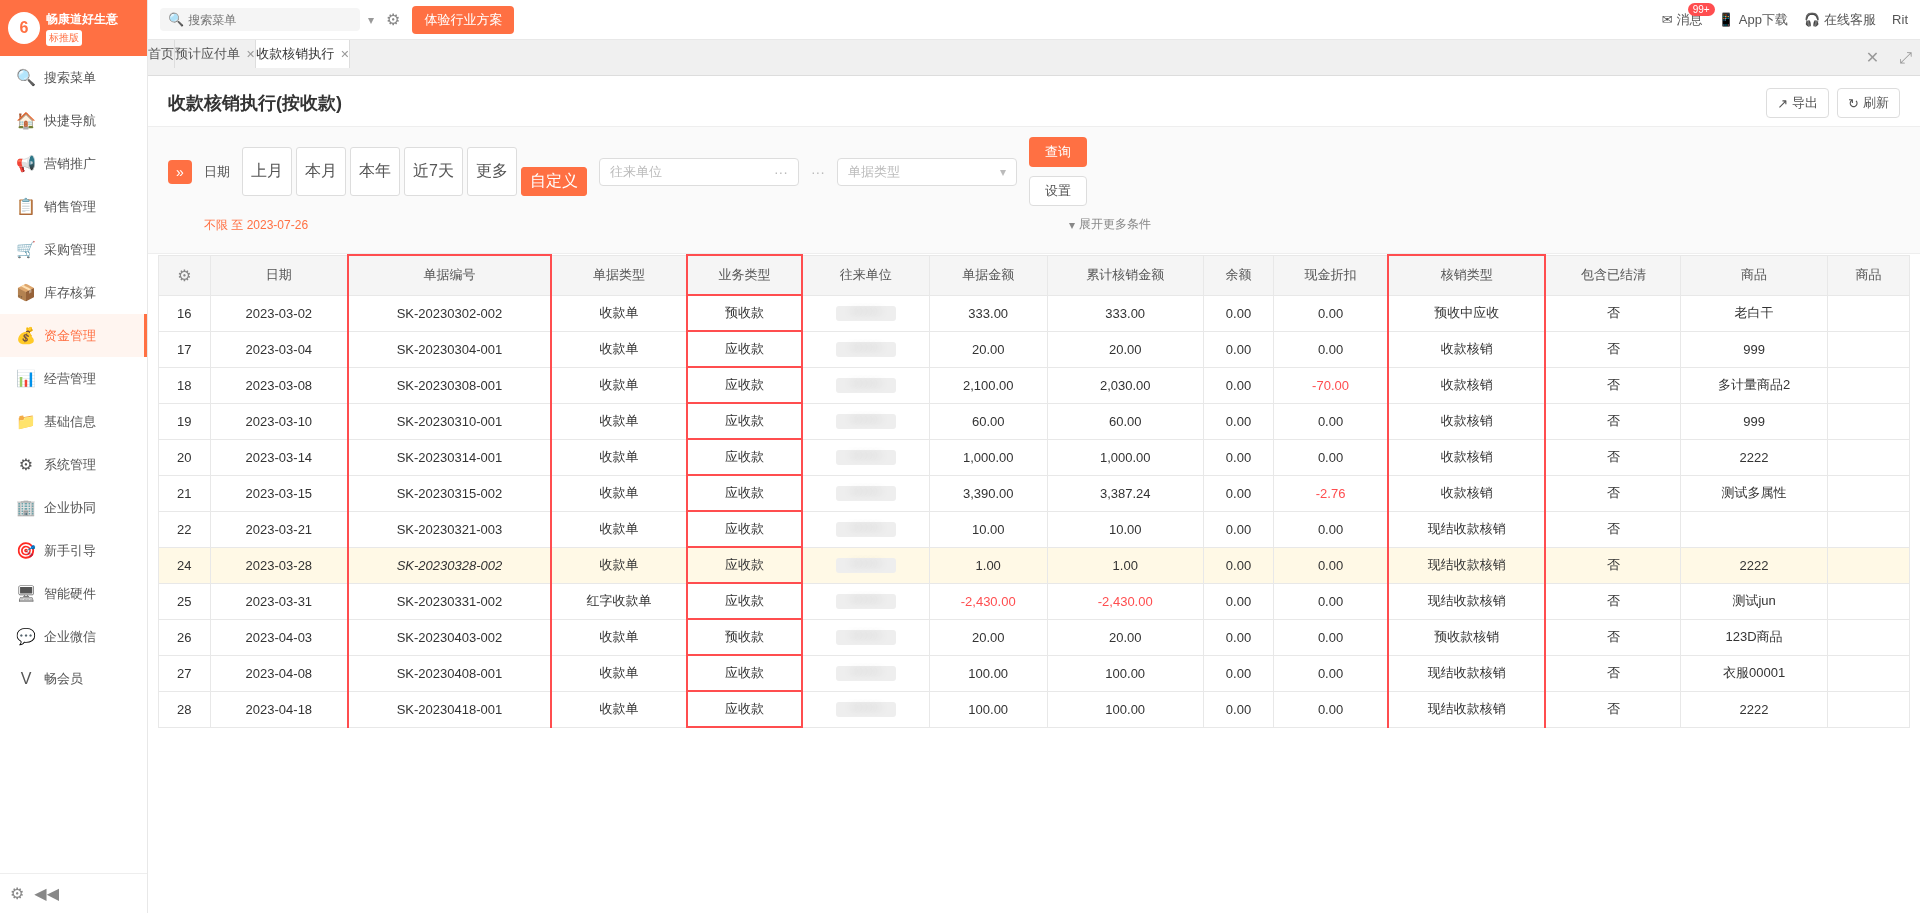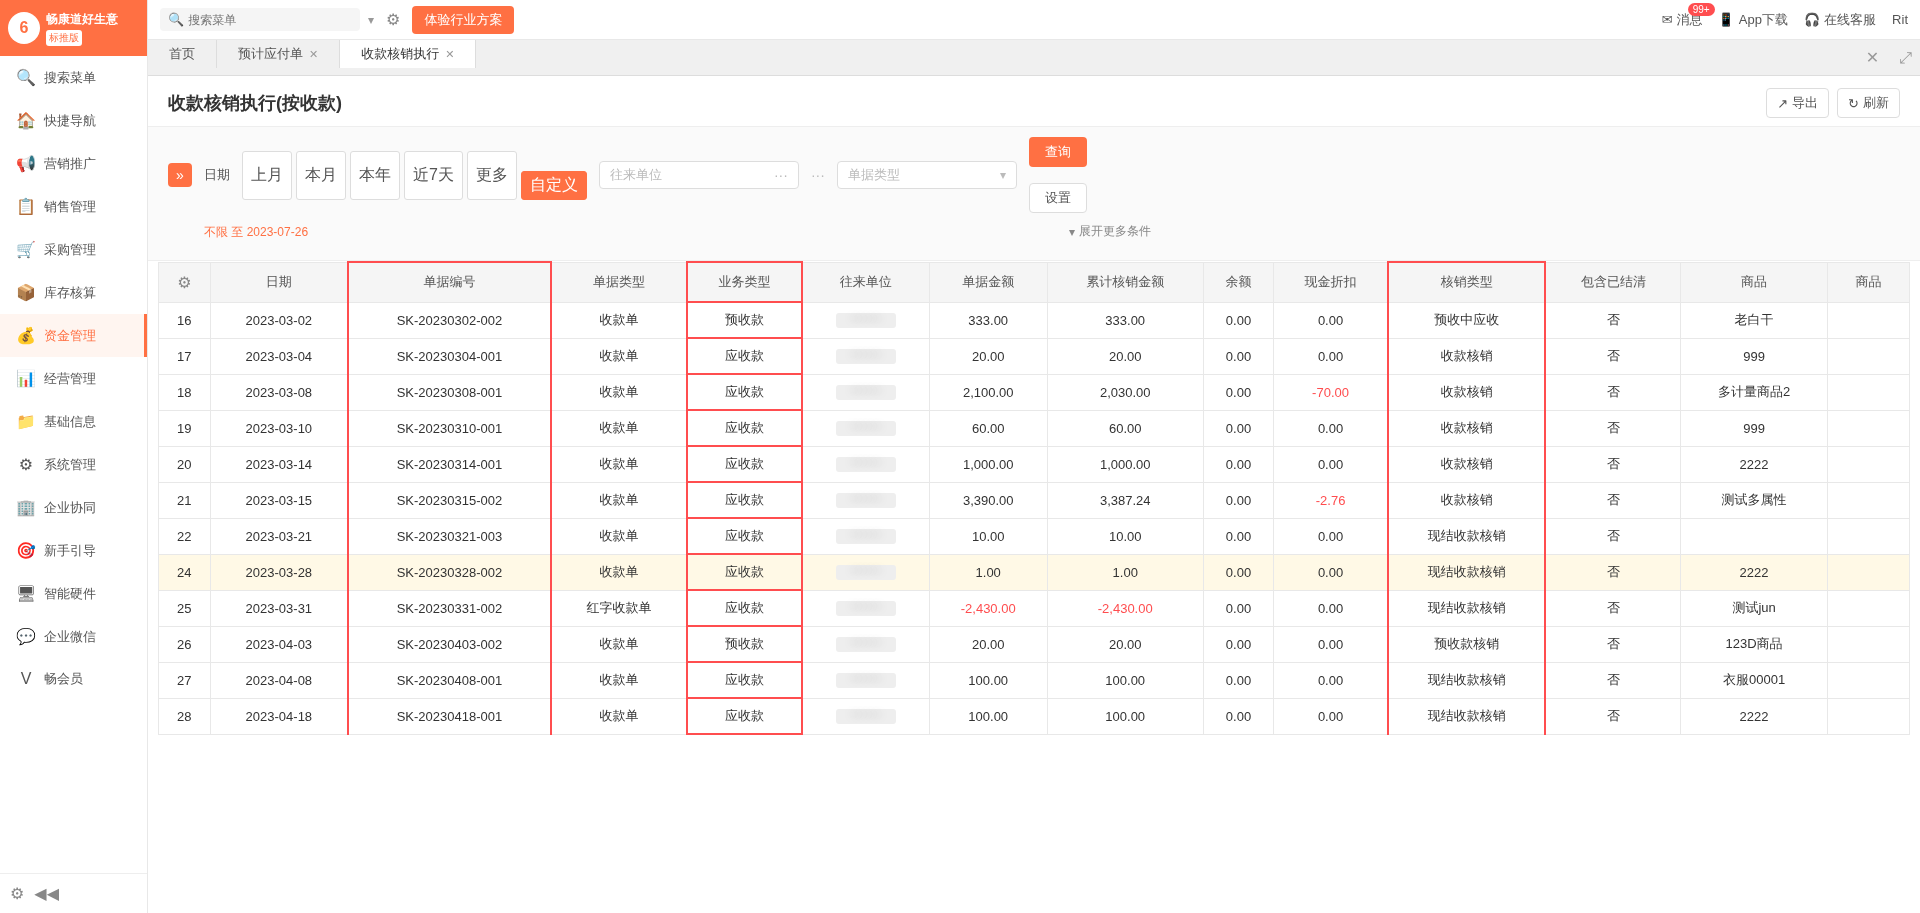--- a/index.html
+++ b/index.html
@@ -34,21 +34,21 @@
     .topbar-spacer { flex: 1; }
     .topbar-right { display: flex; align-items: center; gap: 16px; }
     .topbar-msg { display: flex; align-items: center; gap: 4px; color: #555; font-size: 13px; cursor: pointer; position: relative; }
     .topbar-badge { background: #ff4d4f; color: #fff; border-radius: 10px; font-size: 10px; padding: 1px 5px; position: absolute; top: -8px; right: -12px; }
     .topbar-app { display: flex; align-items: center; gap: 4px; color: #555; font-size: 13px; cursor: pointer; }
     .topbar-service { display: flex; align-items: center; gap: 4px; color: #555; font-size: 13px; cursor: pointer; }
     .topbar-user { color: #555; font-size: 13px; cursor: pointer; }
 
     
     .tabs-bar { height: 36px; background: #f0f0f0; display: flex; align-items: center; border-bottom: 1px solid #ddd; }
-    .tab { display: flex; align-items: center; gap: 6px; padding: 0 21px; height: 28px; cursor: pointer; font-size: 13px; color: #555; border-right: 1px solid #ddd; background: #f0f0f0; }
+    .tab { display: flex; align-items: center; gap: 6px; padding: 0 0; height: 28px; cursor: pointer; font-size: 13px; color: #555; border-right: 1px solid #ddd; background: #f0f0f0; }
     .tab.active { background: #fff; color: #333; border-bottom: none; }
     .tab-close { color: #999; font-size: 11px; cursor: pointer; }
     .tabs-close-all { margin-left: auto; padding: 0 12px; color: #999; font-size: 16px; cursor: pointer; }
     .tabs-expand { padding: 0 8px; color: #999; font-size: 16px; cursor: pointer; }
 
     
     .page-area { flex: 1; overflow-y: auto; background: #fff; }
 
     
     .page-header { padding: 12px 20px 8px; display: flex; align-items: center; justify-content: space-between; border-bottom: 1px solid #eee; }
@@ -253,21 +253,21 @@
             </div>
           <div class="filter-counterparty">
             <span class="filter-counterparty-placeholder">往来单位</span>
             <span class="filter-dots">···</span>
           </div>
           <span style="color:#bbb; font-size:14px;">···</span>
           <div class="filter-voucher-type">
             <span class="filter-voucher-placeholder">单据类型</span>
             <span class="filter-chevron">▾</span>
           </div>
-          <div style="display:flex; flex-direction:column; gap:16px;">
+          <div style="display:flex; flex-direction:column; gap:9px;">
             <button class="btn-query">查询</button>
             <button class="btn-settings">设置</button>
           </div>
         </div>
         <div class="filter-row">
           <div style="width:24px;"></div>
           <div style="display:flex; flex-direction:column; gap:2px;">
             <div style="display:flex; gap:4px; align-items:center;">
               
             </div>
@@ -411,21 +411,21 @@
                 <td>0.00</td>
                 <td>0.00</td>
                 <td style="border-left: 2px solid rgb(255, 77, 79); border-right: 2px solid rgb(255, 77, 79);">现结收款核销</td>
                 <td>否</td>
                 <td></td>
                 <td style="min-width: 50px;"></td>
               </tr>
               <tr class="highlighted">
                 <td>24</td>
                 <td>2023-03-28</td>
-                <td style="border-left: 2px solid rgb(255, 77, 79); border-right: 2px solid rgb(255, 77, 79);"><span class="link">SK-20230328-002</span></td>
+                <td style="border-left: 2px solid rgb(255, 77, 79); border-right: 2px solid rgb(255, 77, 79); font-style: italic;"><span class="link">SK-20230328-002</span></td>
                 <td>收款单</td>
                 <td style="border: 2px solid rgb(255, 77, 79);">应收款</td>
                 <td><span class="blurred">******</span></td>
                 <td>1.00</td>
                 <td>1.00</td>
                 <td>0.00</td>
                 <td>0.00</td>
                 <td style="border-left: 2px solid rgb(255, 77, 79); border-right: 2px solid rgb(255, 77, 79);">现结收款核销</td>
                 <td>否</td>
                 <td>2222</td>

